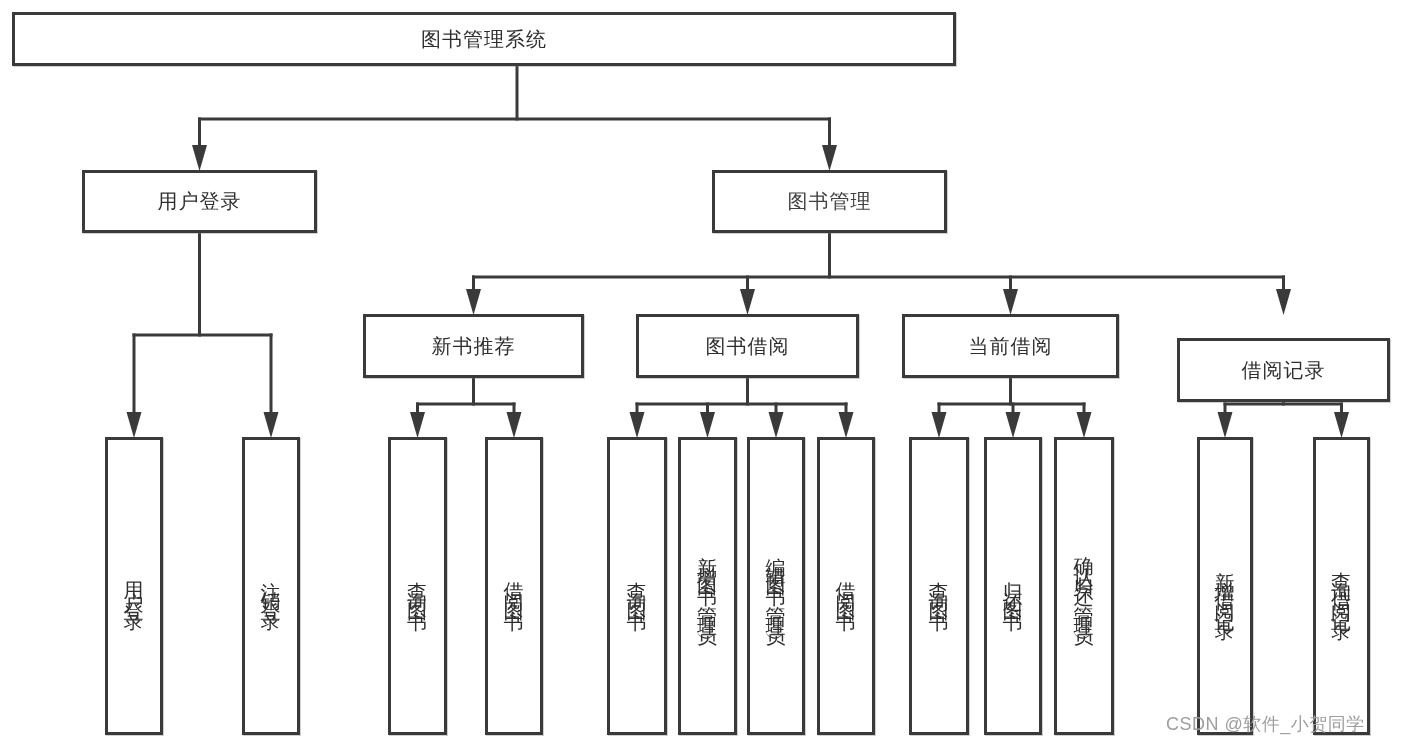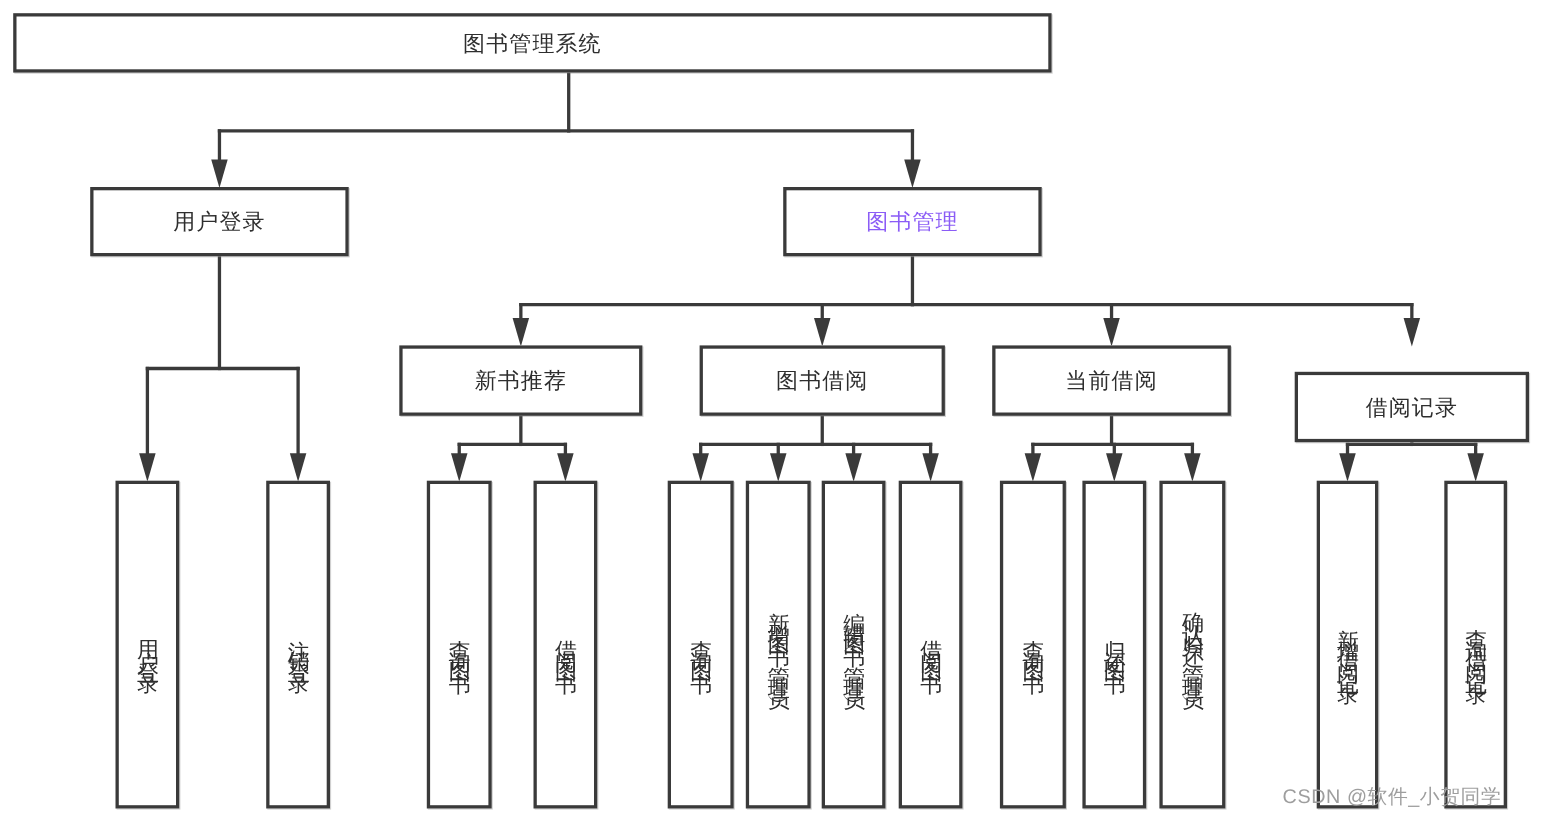--- a/index.html
+++ b/index.html
@@ -116,21 +116,21 @@
       <line x1="1341.5" y1="404" x2="1341.5" y2="415" stroke="#3a3a3a" stroke-width="3" stroke-linecap="square"></line>
       <polygon points="1334,412 1349,412 1341.5,438" fill="#3a3a3a"></polygon>
     </svg>
   <div id="nodes-layer">
       <div class="node h" style="left: 12px; top: 12px; width: 944px; height: 54px; border-color: rgb(58, 58, 58); color: rgb(46, 46, 46);">
         <span class="label">图书管理系统</span>
       </div>
       <div class="node h" style="left: 82px; top: 170px; width: 235px; height: 63px; border-color: rgb(58, 58, 58); color: rgb(46, 46, 46);">
         <span class="label">用户登录</span>
       </div>
-      <div class="node h" style="left: 712px; top: 170px; width: 235px; height: 63px; border-color: rgb(58, 58, 58); color: #8b5cf6;">
+      <div class="node h" style="left: 712px; top: 170px; width: 235px; height: 63px; border-color: rgb(58, 58, 58); color: #404040;">
         <span class="label">图书管理</span>
       </div>
       <div class="node h" style="left: 363px; top: 314px; width: 221px; height: 64px; border-color: rgb(58, 58, 58); color: rgb(46, 46, 46);">
         <span class="label">新书推荐</span>
       </div>
       <div class="node h" style="left: 636px; top: 314px; width: 223px; height: 64px; border-color: rgb(58, 58, 58); color: rgb(46, 46, 46);">
         <span class="label">图书借阅</span>
       </div>
       <div class="node h" style="left: 902px; top: 314px; width: 217px; height: 64px; border-color: rgb(58, 58, 58); color: rgb(46, 46, 46);">
         <span class="label">当前借阅</span>

